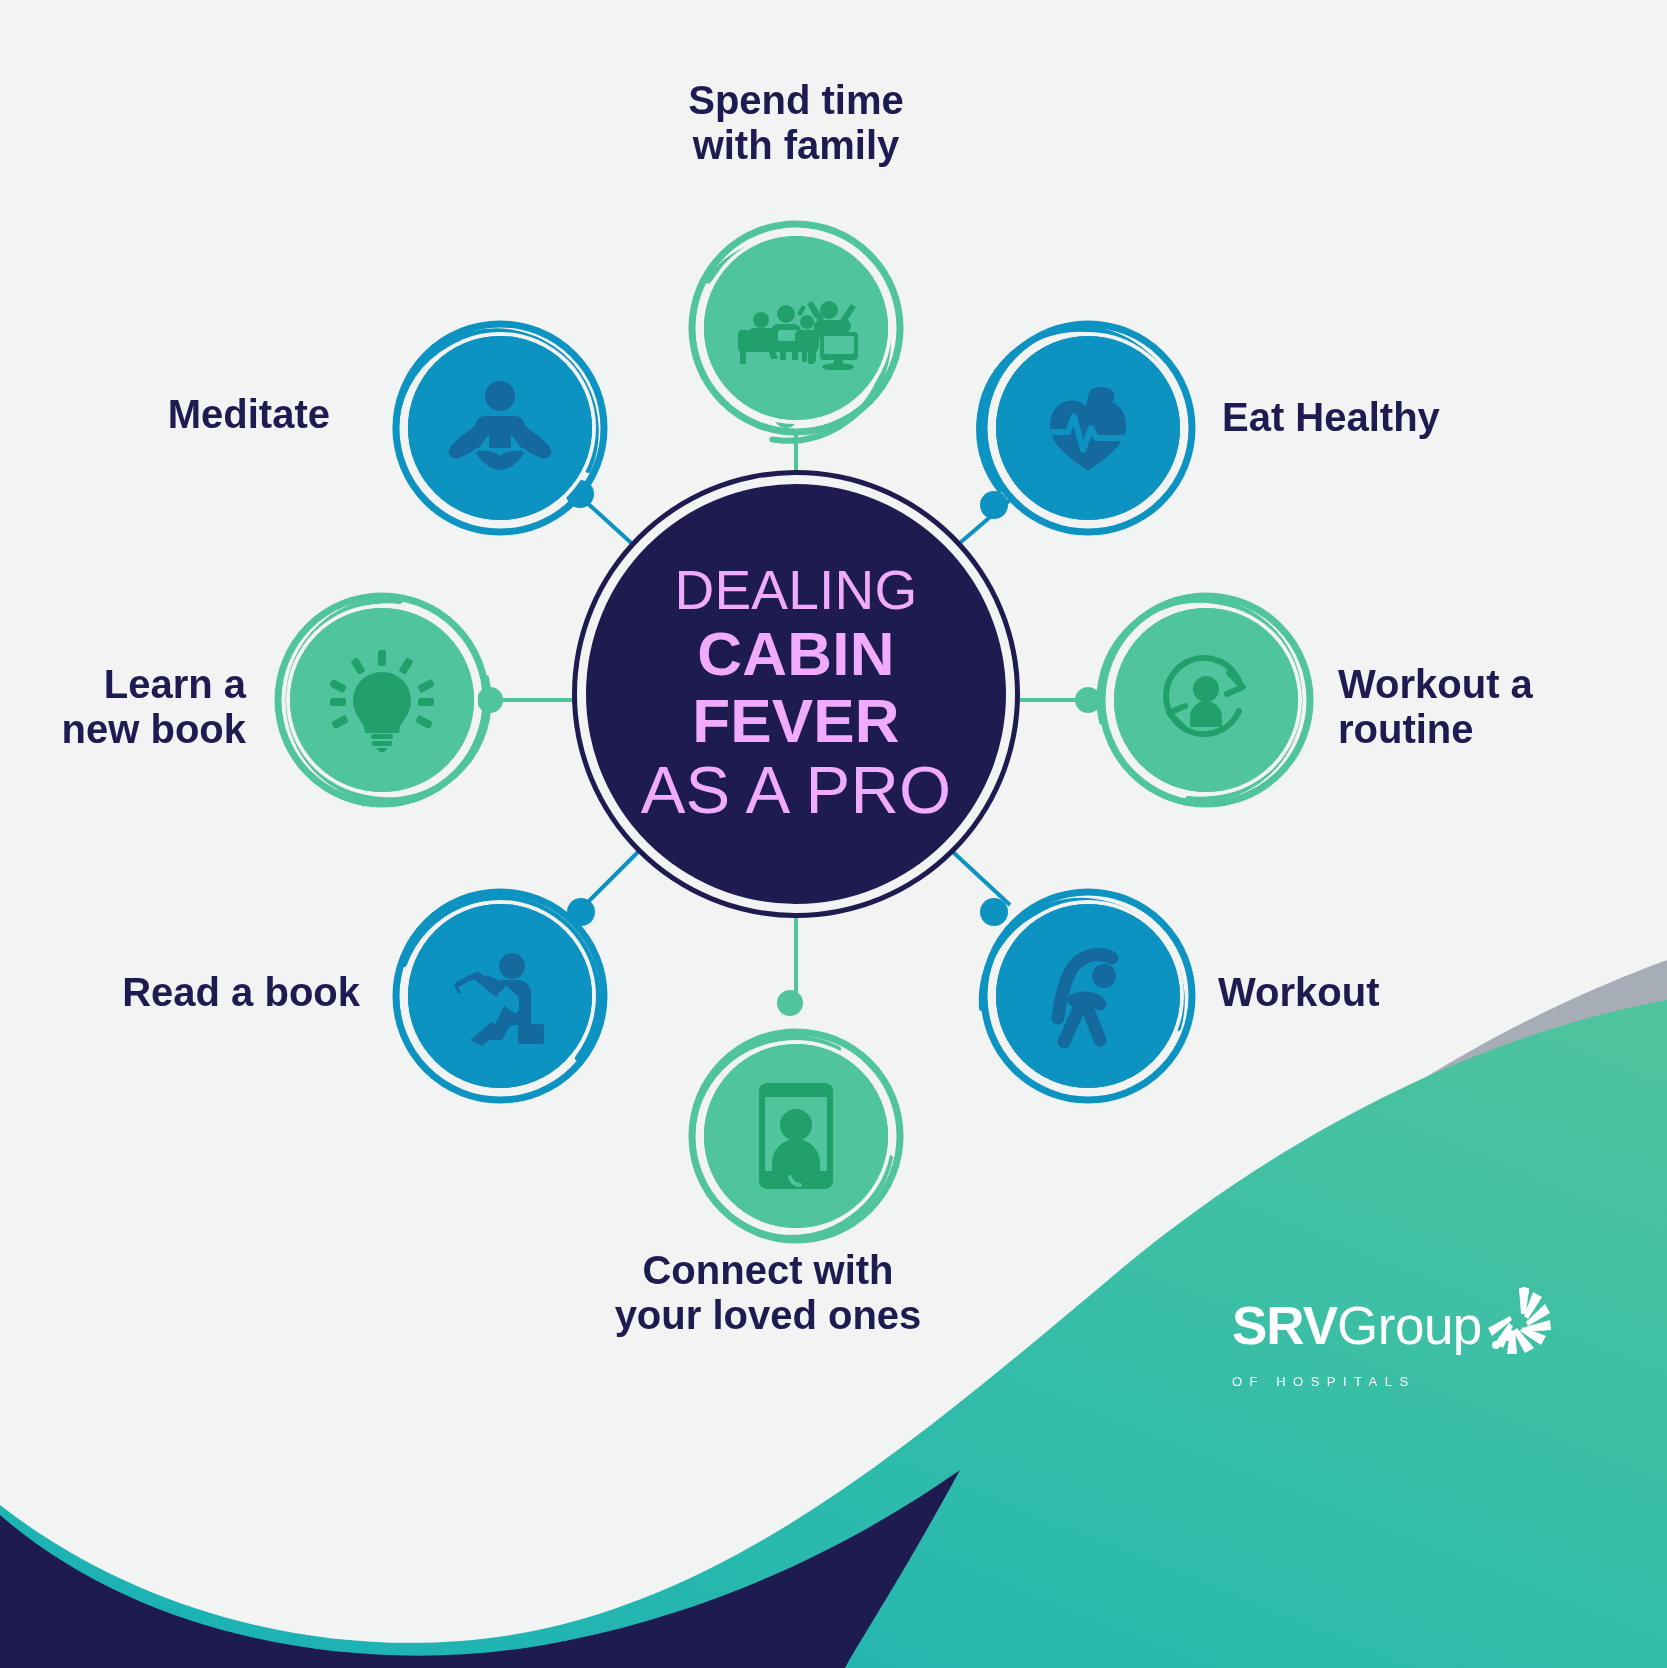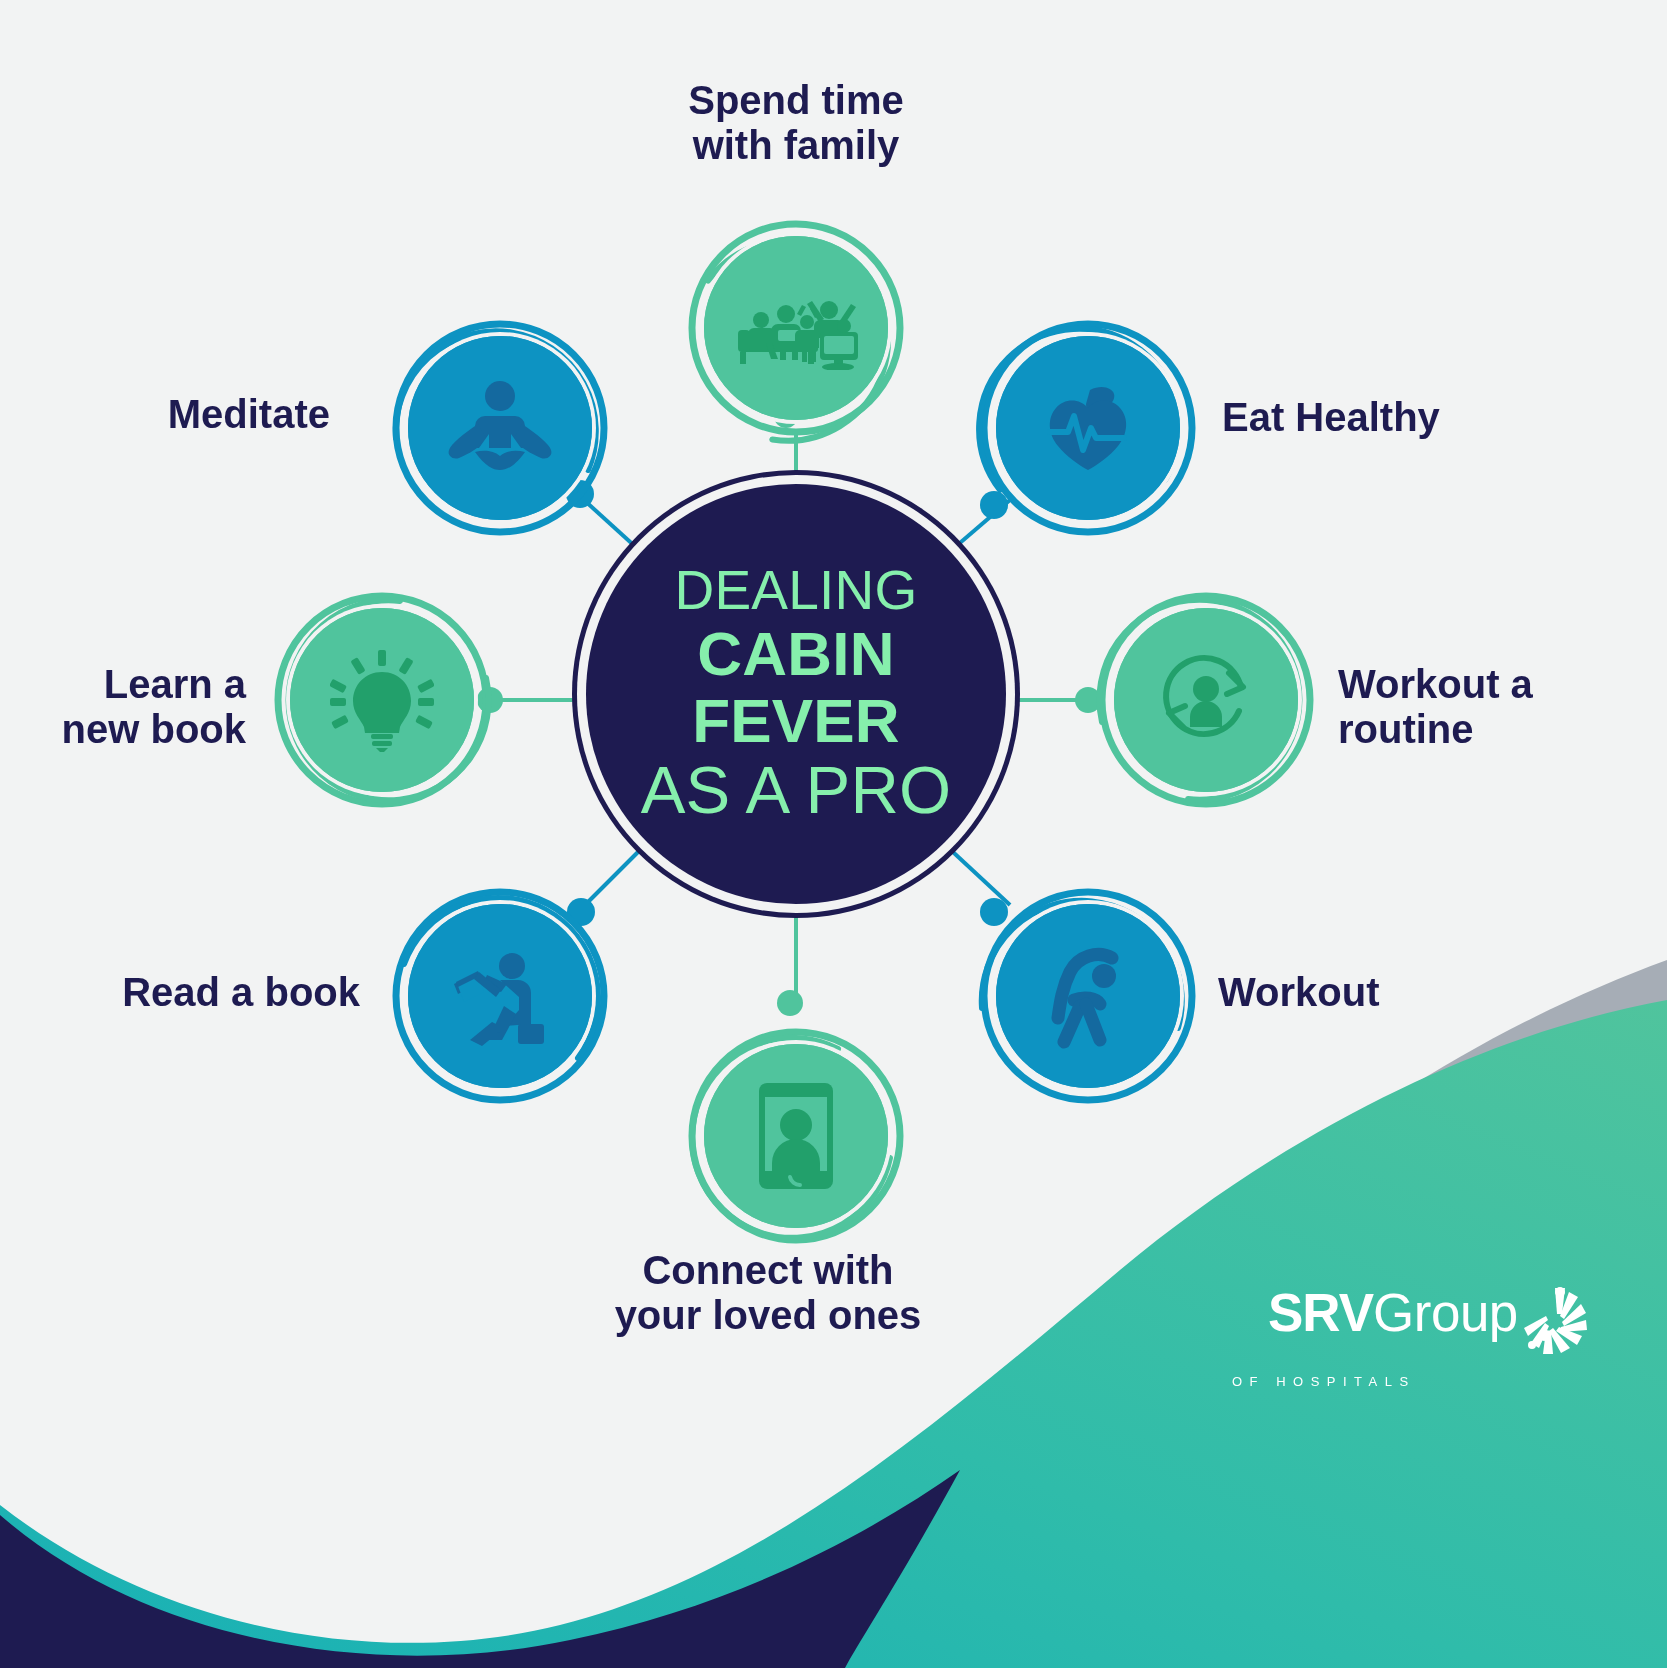--- a/index.html
+++ b/index.html
@@ -18,21 +18,21 @@
     position:absolute;
     left:586px;top:484px;
     width:420px;height:420px;
     border-radius:50%;
     background:#1e1b51;
     box-shadow:0 0 0 9px #f2f3f3, 0 0 0 14px #1e1b51;
     display:flex;align-items:center;justify-content:center;
     z-index:6;
   }
   .hub-text{
-    color:#86efac;
+    color:#f0abfc;
     text-align:center;
     line-height:1.08;
     letter-spacing:0.2px;
   }
   .hub-line{display:block;}
   .hub-l1{font-size:55px;font-weight:400;}
   .hub-l2{font-size:62px;font-weight:700;}
   .hub-l3{font-size:62px;font-weight:700;}
   .hub-l4{font-size:67px;font-weight:400;}
 
@@ -60,21 +60,21 @@
   .label.left{text-align:right;}
   .label.center{text-align:center;}
 
   
   .logo{
     position:absolute;
     left:1232px;top:1286px;
     z-index:9;
     color:#ffffff;
   }
-  .logo-row{display:flex;align-items:flex-start;margin-left:36px;}
+  .logo-row{display:flex;align-items:center;}
   .logo-srv{font-size:53px;font-weight:700;letter-spacing:-1px;line-height:1;}
   .logo-group{font-size:53px;font-weight:300;letter-spacing:-0.5px;line-height:1;}
   .logo-mark{margin-left:4px;margin-bottom:2px;}
   .logo-sub{
     font-size:13px;letter-spacing:7.5px;font-weight:400;
     margin-top:10px;
   }
 </style>
 </head>
 <body>

